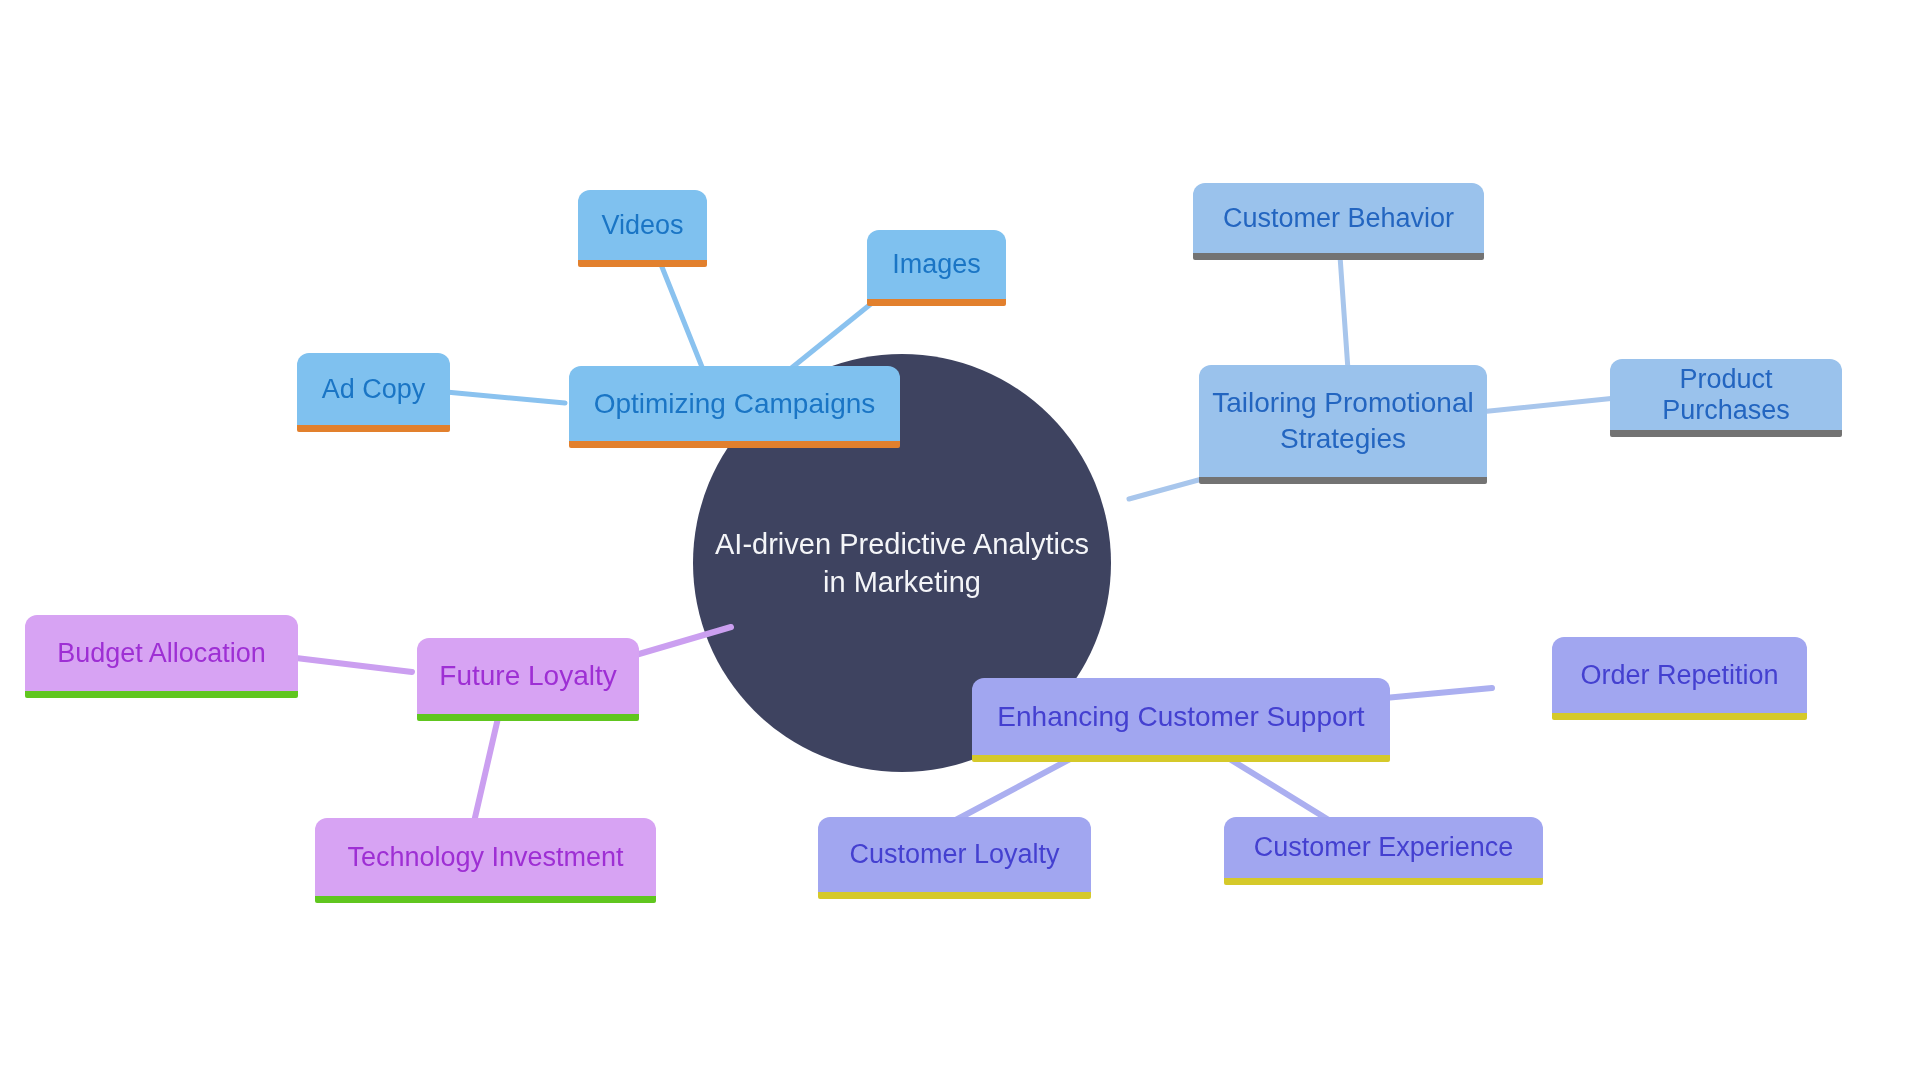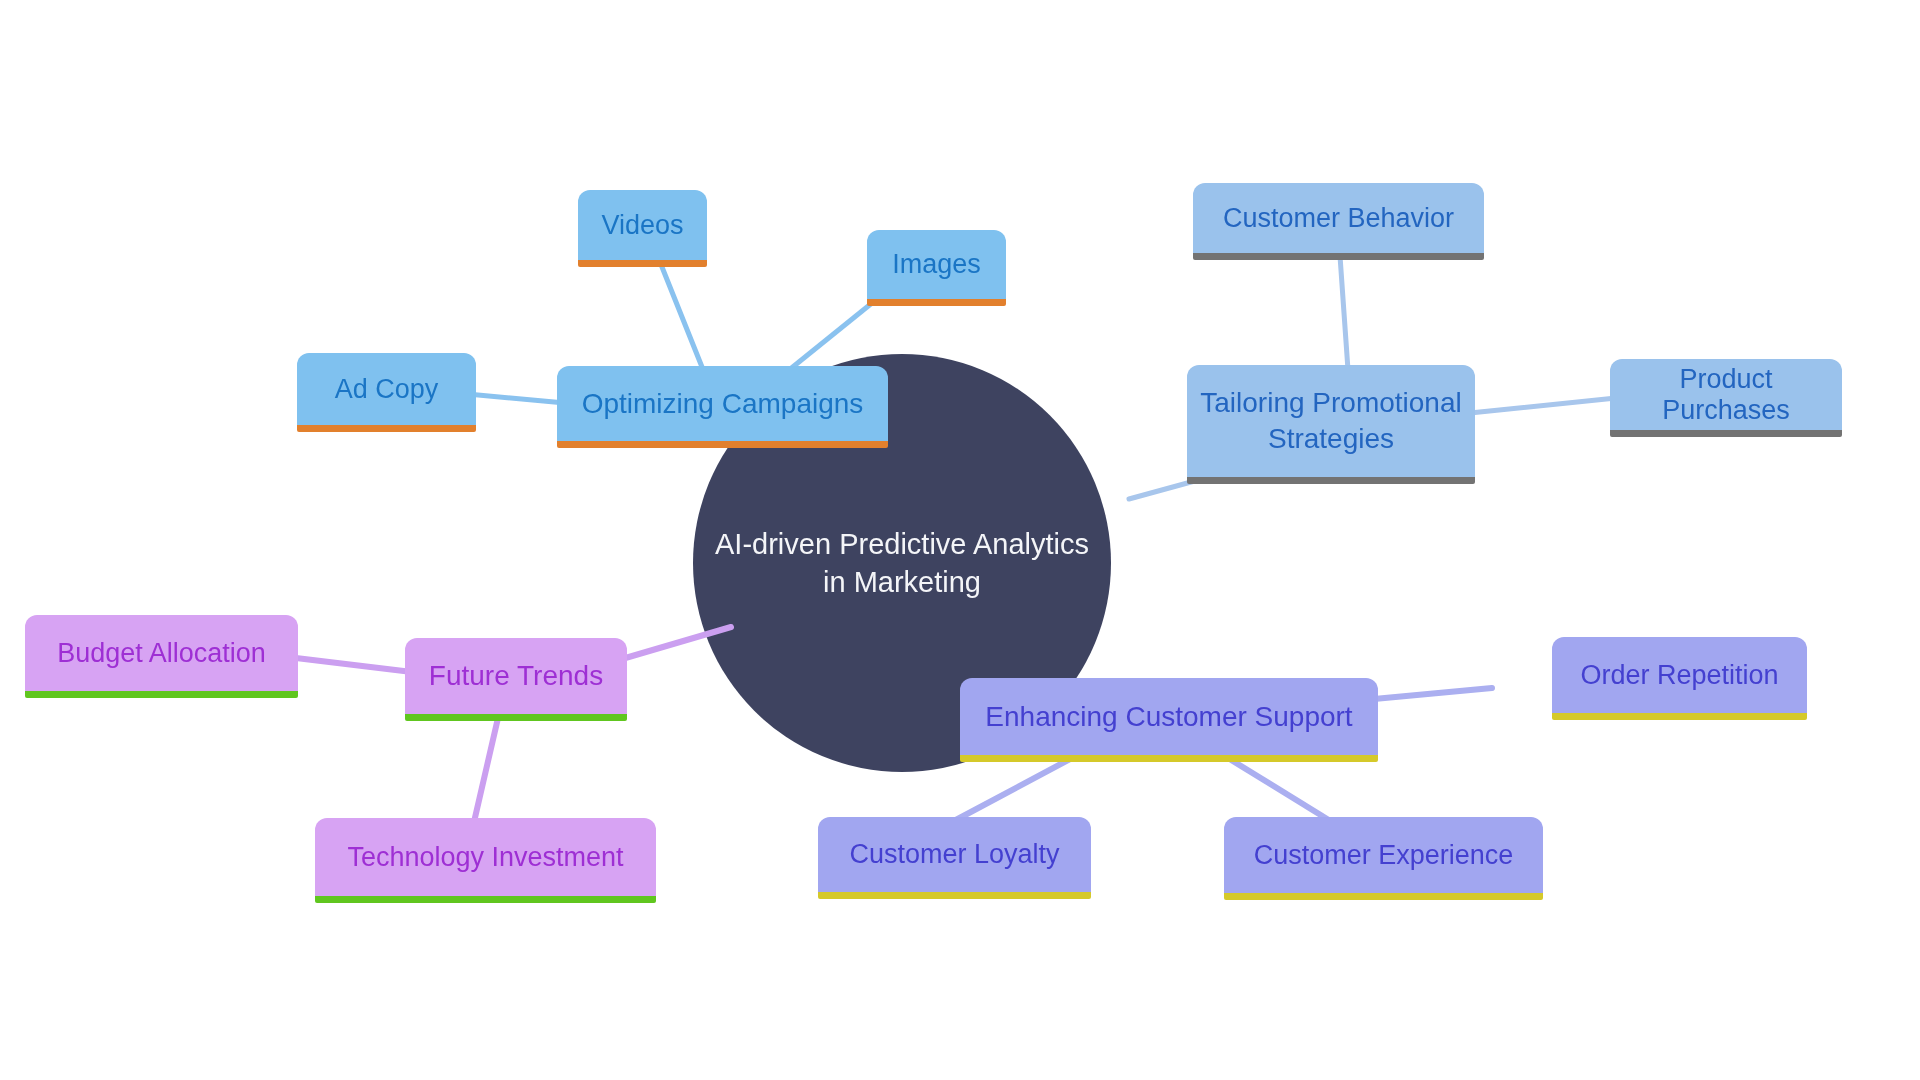--- a/index.html
+++ b/index.html
@@ -14,21 +14,21 @@
   }
   .center-text{
     color:#F4F5F8;font-size:29px;line-height:38px;text-align:center;font-weight:400;
   }
   .node{
     position:absolute;z-index:3;display:flex;align-items:center;justify-content:center;
     text-align:center;box-sizing:border-box;
     border-radius:12px 12px 2px 2px;
   }
   .node span{display:block;padding:0 10px;}
-  .parent{font-size:28px;}
+  .parent{font-size:28px;margin-left:12px;}
   .child{font-size:27px;}
   
   .b-blue{background:#7FC1EF;border-bottom:7px solid #E2802D;color:#1A75C5;}
   
   .b-tail{background:#9AC2EC;border-bottom:7px solid #737373;color:#2365C0;}
   
   .b-enh{background:#A1A6F0;border-bottom:7px solid #D5C92A;color:#4440D0;}
   
   .b-pur{background:#D7A3F3;border-bottom:7px solid #60C61F;color:#9E2FD4;}
 </style>
@@ -65,21 +65,21 @@
 
   <div class="node parent b-blue" style="left:557px;top:366px;width:331px;height:82px;">
     <span>Optimizing Campaigns</span>
   </div>
   <div class="node child b-blue" style="left:578px;top:190px;width:129px;height:77px;">
     <span>Videos</span>
   </div>
   <div class="node child b-blue" style="left:867px;top:230px;width:139px;height:76px;">
     <span>Images</span>
   </div>
-  <div class="node child b-blue" style="left:297px;top:353px;width:179px;height:79px;">
+  <div class="node child b-blue" style="left:297px;top:353px;width:153px;height:79px;">
     <span>Ad Copy</span>
   </div>
 
   <div class="node parent b-tail" style="left:1187px;top:365px;width:288px;height:119px;line-height:1.3;">
     <span>Tailoring Promotional Strategies</span>
   </div>
   <div class="node child b-tail" style="left:1193px;top:183px;width:291px;height:77px;">
     <span>Customer Behavior</span>
   </div>
   <div class="node child b-tail" style="left:1610px;top:359px;width:232px;height:78px;">
@@ -88,26 +88,26 @@
 
   <div class="node parent b-enh" style="left:960px;top:678px;width:418px;height:84px;">
     <span>Enhancing Customer Support</span>
   </div>
   <div class="node child b-enh" style="left:1552px;top:637px;width:255px;height:83px;">
     <span>Order Repetition</span>
   </div>
   <div class="node child b-enh" style="left:818px;top:817px;width:273px;height:82px;">
     <span>Customer Loyalty</span>
   </div>
-  <div class="node child b-enh" style="left:1224px;top:817px;width:319px;height:83px;">
+  <div class="node child b-enh" style="left:1224px;top:817px;width:319px;height:68px;">
     <span>Customer Experience</span>
   </div>
 
   <div class="node parent b-pur" style="left:405px;top:638px;width:222px;height:83px;">
-    <span>Future Trends</span>
+    <span>Future Loyalty</span>
   </div>
   <div class="node child b-pur" style="left:25px;top:615px;width:273px;height:83px;">
     <span>Budget Allocation</span>
   </div>
   <div class="node child b-pur" style="left:287px;top:818px;width:341px;height:85px;margin-left:28px;">
     <span>Technology Investment</span>
   </div>
 
 </div>
 

